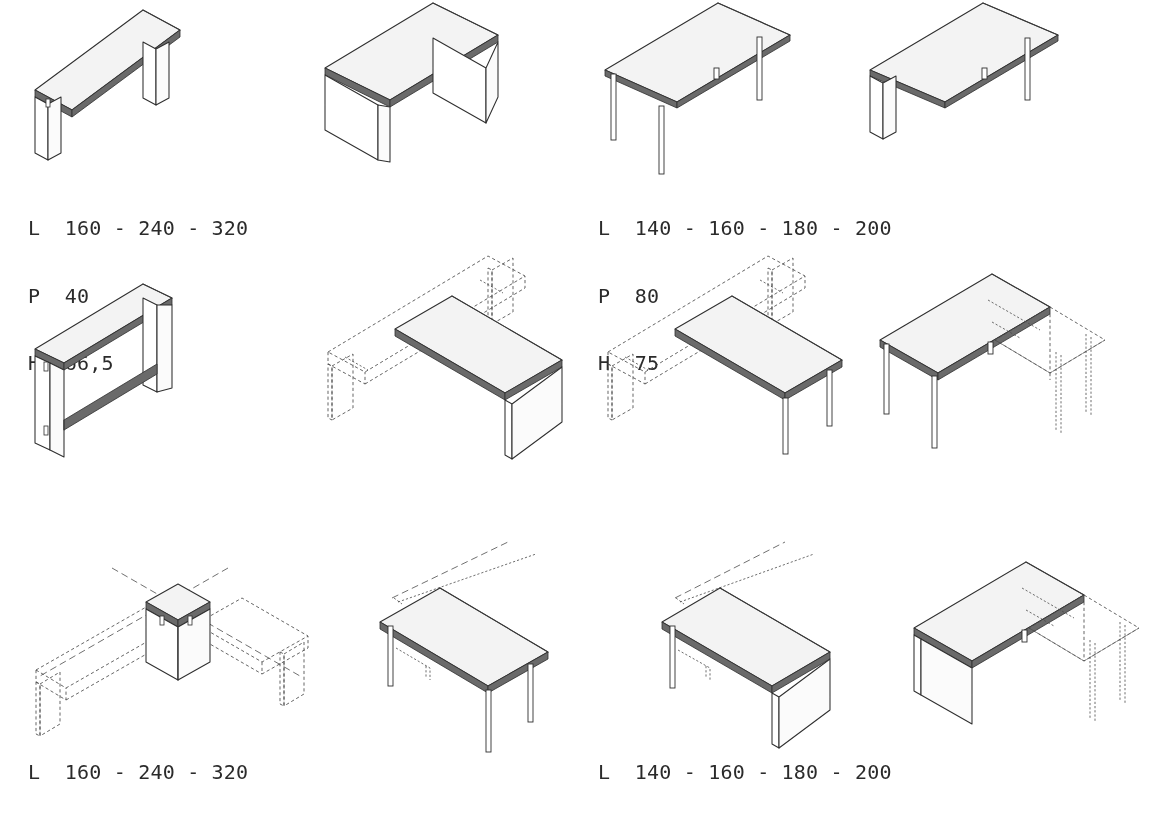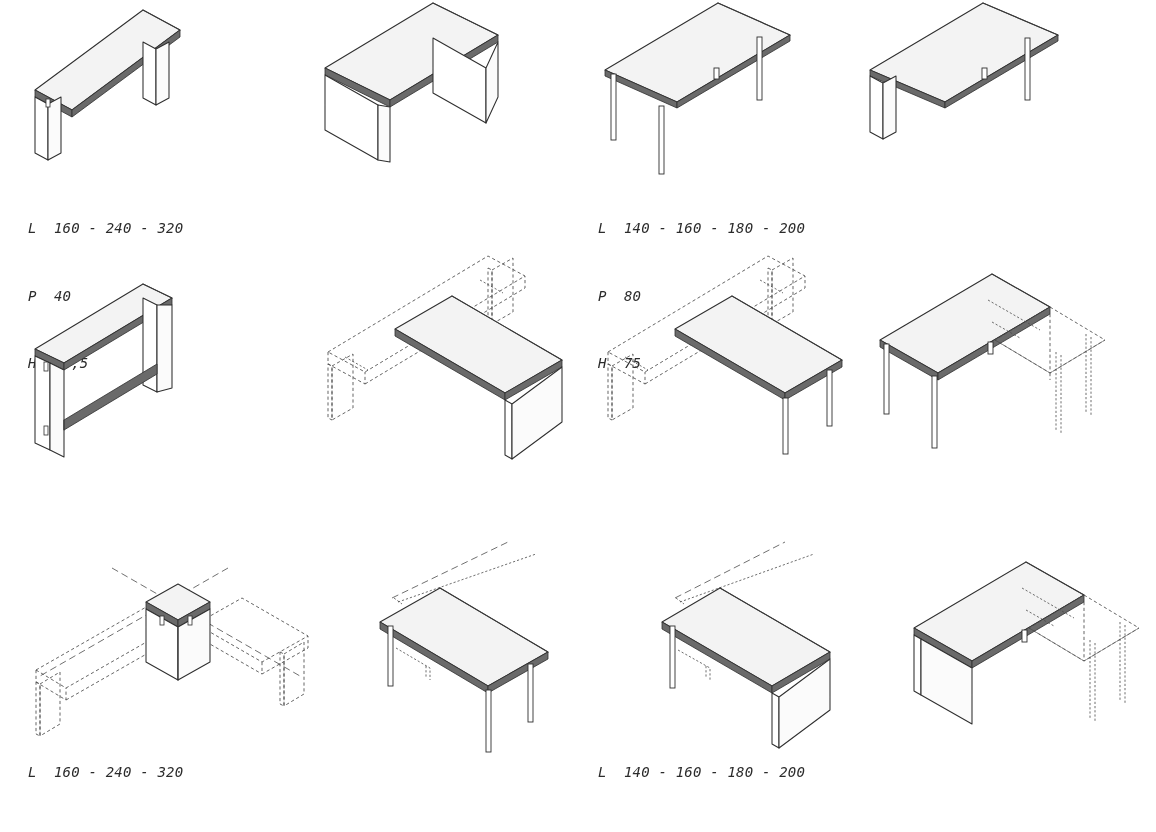--- a/index.html
+++ b/index.html
@@ -100,26 +100,25 @@
   .notch {
     fill: #ffffff;
     stroke: #2f2f2f;
     stroke-width: 0.8;
   }
 
   
   .dims {
     position: absolute;
     font-family: "DejaVu Sans Mono", "Liberation Mono", monospace;
-    font-size: 14px;
+    font-size: 20px;
     line-height: 22.5px;
     color: #2b2b2b;
     white-space: pre;
     letter-spacing: 0.2px;
-    font-style: italic;
   }
   .dims .dim-line {
     display: block;
     white-space: pre;
   }
 </style>
 </head>
 <body>
 
 <div id="sheet">

